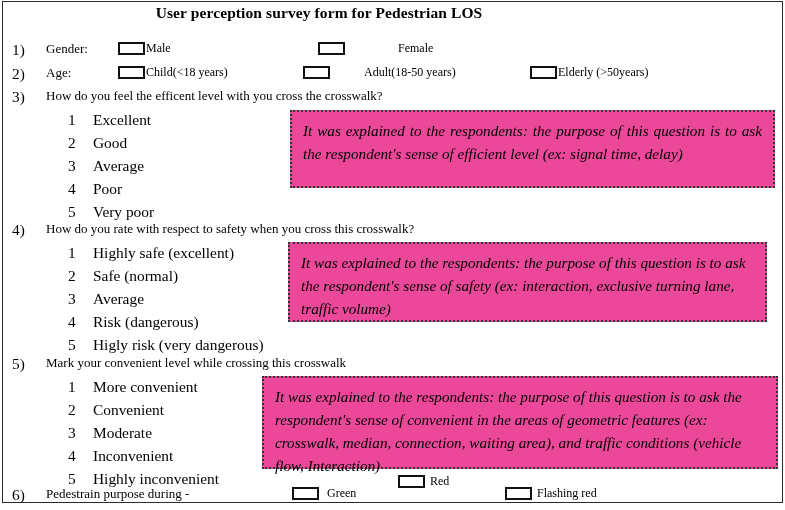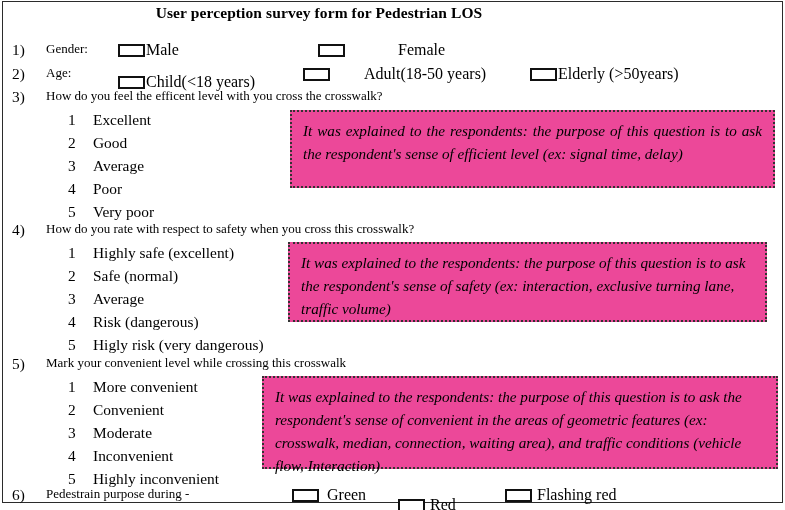--- a/index.html
+++ b/index.html
@@ -63,21 +63,21 @@
     display: inline-block;
     width: 27px;
     height: 13px;
     border: 2px solid #111;
     background: #fff;
     box-sizing: border-box;
     flex: 0 0 auto;
   }
   .cblabel {
     margin-left: 1px;
-    font-size: 16px;
+    font-size: 12px;
   }
   .cblabel.gap { margin-left: 5px; }
 
   
   .scale {
     position: absolute;
     font-size: 15.4px;
   }
   .scale .item {
     position: relative;
@@ -130,21 +130,21 @@
     <span class="cblabel">Male</span>
   </div>
   <div class="cbwrap" style="left:318px; top:41px;gap:48px;">
     <span class="cbox"></span>
     <span class="cblabel gap">Female</span>
   </div>
 
   <div class="qnum" style="top:65px;">2)</div>
   <div class="qtext" style="top:65px;">Age:</div>
 
-  <div class="cbwrap" style="left:118px; top:73px;">
+  <div class="cbwrap" style="left:118px; top:65px;">
     <span class="cbox"></span>
     <span class="cblabel">Child(&lt;18 years)</span>
   </div>
   <div class="cbwrap" style="left:303px; top:65px;gap:33px;">
     <span class="cbox"></span>
     <span class="cblabel">Adult(18-50 years)</span>
   </div>
   <div class="cbwrap" style="left:530px; top:65px;">
     <span class="cbox"></span>
     <span class="cblabel">Elderly (&gt;50years)</span>
@@ -240,21 +240,21 @@
     <div class="inner nojust">It was explained to the respondents: the purpose of this question is to ask the respondent's sense of convenient in the areas of geometric features (ex: crosswalk, median, connection, waiting area), and traffic conditions (vehicle flow, Interaction)</div>
   </div>
 
   <div class="qnum" style="top:486px;">6)</div>
   <div class="qtext" style="top:486px;">Pedestrain purpose during -</div>
 
   <div class="cbwrap" style="left:292px; top:486px;gap:7px;">
     <span class="cbox"></span>
     <span class="cblabel">Green</span>
   </div>
-  <div class="cbwrap" style="left:398px; top:496px;text-align:center;">
+  <div class="cbwrap" style="left:398px; top:474px;text-align:center;">
     <span class="cbox"></span>
     <span class="cblabel gap">Red</span>
   </div>
   <div class="cbwrap" style="left:505px; top:486px;">
     <span class="cbox"></span>
     <span class="cblabel gap">Flashing red</span>
   </div>
 
 </div>
 

